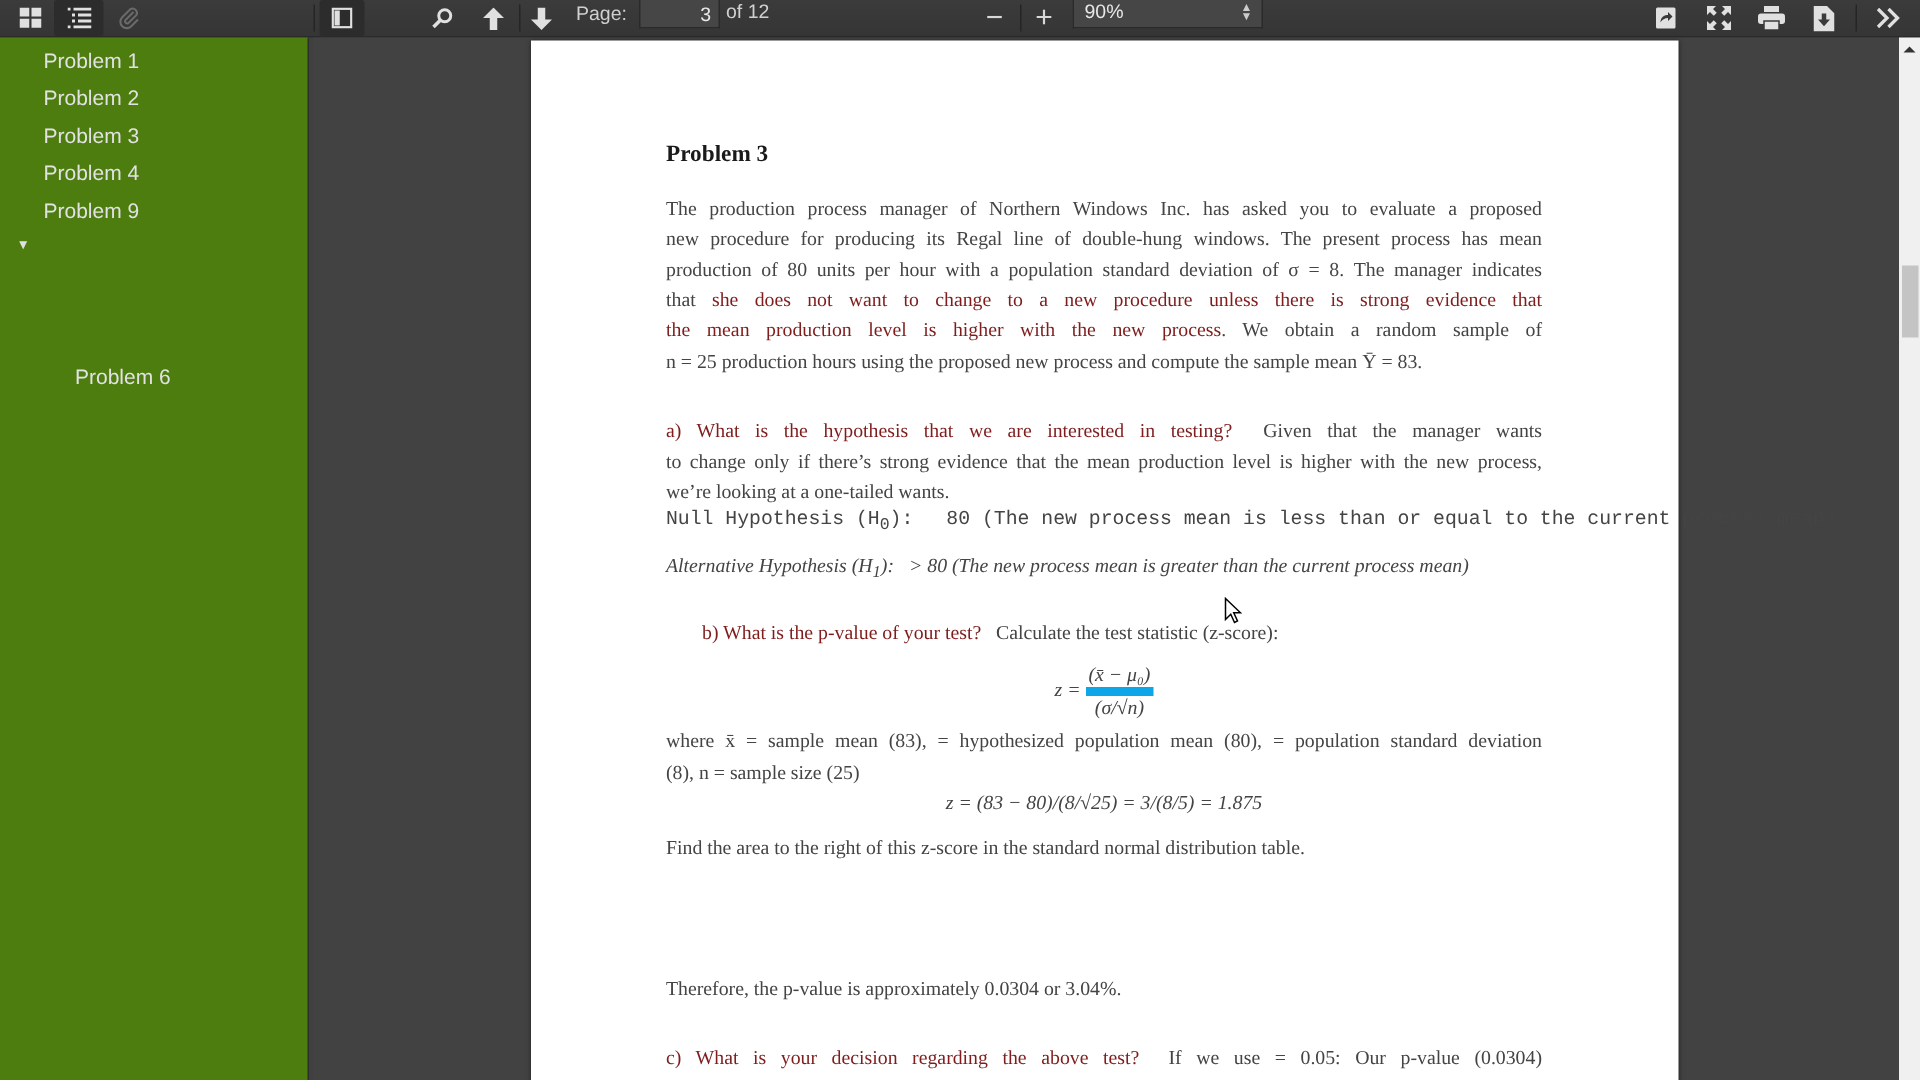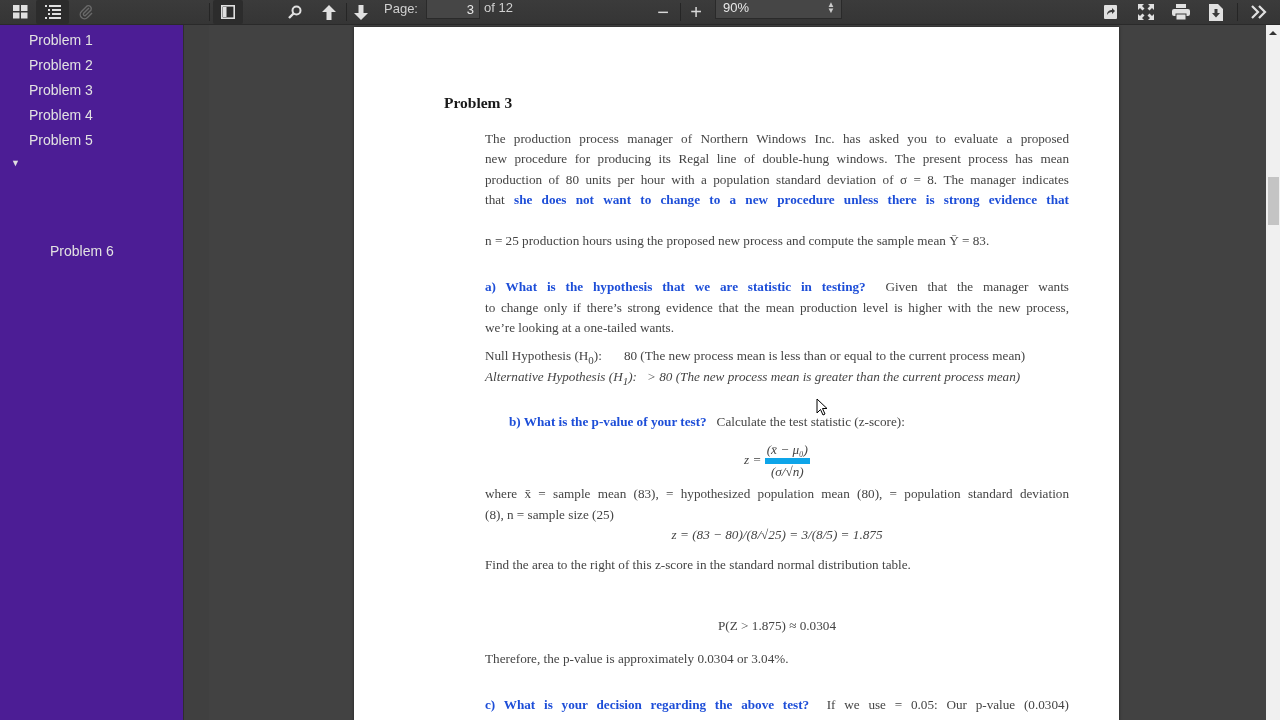--- a/index.html
+++ b/index.html
@@ -6,28 +6,28 @@
   html, body { width: 1280px; height: 720px; overflow: hidden; background: #404040; font-family: "Liberation Sans", sans-serif; }
   .toolbar { position: absolute; left: 0; top: 0; width: 1280px; height: 25px; background: linear-gradient(#3b3b3b, #353535); border-bottom: 1px solid #2a2a2a; }
   .tb-btn { position: absolute; top: 0; height: 24px; display: flex; align-items: center; justify-content: center; color: #d8d8d8; font-size: 14px; }
   .tb-btn.active { background: #2c2c2c; border-radius: 2px; }
   .tb-sep { position: absolute; top: 3px; width: 1px; height: 18px; background: #252525; }
   .page-label { position: absolute; left: 384px; top: 0; height: 24px; line-height: 15px; padding-top: 1px; font-size: 13px; color: #d0d0d0; }
   .page-input { position: absolute; left: 426px; top: 0; width: 54px; height: 19px; background: #464646; border: 1px solid #2a2a2a; border-top: none; color: #e8e8e8; font-size: 13px; text-align: right; padding-right: 5px; font-family: "Liberation Sans", sans-serif; }
   .page-of { position: absolute; left: 484px; top: 0; height: 20px; line-height: 16px; font-size: 13px; color: #d0d0d0; }
   .zoom-select { position: absolute; left: 715px; top: 0; width: 127px; height: 19px; background: #464646; border: 1px solid #2a2a2a; border-top: none; color: #e8e8e8; font-size: 13px; padding-left: 7px; line-height: 16px; }
   .zoom-select .arrows { position: absolute; right: 6px; top: 2px; font-size: 8px; line-height: 6px; color: #ccc; }
-  .sidebar { position: absolute; left: 0; top: 25px; width: 184px; height: 695px; background: #4c1d95; border-right: 1px solid #2e2e2e; }
+  .sidebar { position: absolute; left: 0; top: 25px; width: 206px; height: 695px; background: #4d7c0f; border-right: 1px solid #2e2e2e; }
   .sb-item { position: absolute; font-size: 14px; color: #e2e2e2; line-height: 16px; }
   .sb-toggle { position: absolute; left: 11px; top: 158px; font-size: 9px; color: #e0e0e0; }
   .viewer { position: absolute; left: 209px; top: 25px; width: 1057px; height: 695px; background: #424242; }
   .page { position: absolute; left: 145px; top: 2px; width: 765px; height: 700px; background: #ffffff; box-shadow: 0 0 3px rgba(0,0,0,0.5); font-family: "DejaVu Serif", "Liberation Serif", serif; color: #3a3a3a; }
-  .ln { position: absolute; left: 90px; width: 584px; font-size: 12px; white-space: nowrap; font-family: "Liberation Serif", serif; font-size: 13.2px; color: #444; margin-left: 41px; }
+  .ln { position: absolute; left: 90px; width: 584px; font-size: 12px; white-space: nowrap; font-family: "Liberation Serif", serif; font-size: 13.2px; color: #444; }
   .justify { text-align: justify; text-align-last: justify; }
-  .bold { font-weight: bold; color: #1d4ed8; }
+  .bold { font-weight: normal; color: #7f1d1d; }
   .h3 { position: absolute; left: 90px; top: 67px; font-family: "Liberation Serif", serif; font-weight: bold; font-size: 15.5px; color: #1a1a1a; }
   .center { text-align: center; }
   .frac { display: inline-block; vertical-align: middle; text-align: center; font-style: italic; }
   .frac .num { display: block; border-bottom: 6px solid #0ea5e9; padding: 0 2px; }
   .frac .den { display: block; padding: 0 2px; text-align: center; }
   .scrollbar { position: absolute; left: 1266px; top: 25px; width: 14px; height: 695px; background: #f0f0f0; }
   .scroll-thumb { position: absolute; left: 2px; top: 152px; width: 11px; height: 48px; background: #c4c4c4; }
   .scroll-up { position: absolute; left: 3px; top: 6px; width: 0; height: 0; border-left: 4px solid transparent; border-right: 4px solid transparent; border-bottom: 4px solid #333; }
   .cursor { position: absolute; left: 816px; top: 398px; }
 </style>
@@ -128,51 +128,51 @@
         <path d="M1 1 L7 7 L1 13 M8 1 L14 7 L8 13" fill="none" stroke="#e0e0e0" stroke-width="2.2"></path>
       </svg>
   </div>
 </div>
 
 <div class="sidebar">
   <div class="sb-item" style="left:29px;top:7px;">Problem 1</div>
   <div class="sb-item" style="left:29px;top:32px;">Problem 2</div>
   <div class="sb-item" style="left:29px;top:57px;">Problem 3</div>
   <div class="sb-item" style="left:29px;top:82px;">Problem 4</div>
-  <div class="sb-item" style="left:29px;top:107px;">Problem 5</div>
+  <div class="sb-item" style="left:29px;top:107px;">Problem 9</div>
   <span class="sb-toggle" style="top:133px;">▼</span>
   <div class="sb-item" style="left:50px;top:218px;">Problem 6</div>
 </div>
 
 <div class="viewer">
   <div class="page">
     <div class="h3">Problem 3</div>
 
     <div class="ln justify" style="top:104px;">The production process manager of Northern Windows Inc. has asked you to evaluate a proposed</div>
     <div class="ln justify" style="top:124px;">new procedure for producing its Regal line of double-hung windows. The present process has mean</div>
     <div class="ln justify" style="top:145px;">production of 80 units per hour with a population standard deviation of σ = 8. The manager indicates</div>
     <div class="ln justify" style="top:165px;"><span>that </span><span class="bold">she does not want to change to a new procedure unless there is strong evidence that</span></div>
+    <div class="ln justify" style="top:185px;"><span class="bold">the mean production level is higher with the new process</span><span>. We obtain a random sample of</span></div>
     <div class="ln" style="top:206px;">n = 25 production hours using the proposed new process and compute the sample mean Ȳ = 83.</div>
 
-    <div class="ln justify" style="top:252px;"><span class="bold">a) What is the hypothesis that we are statistic in testing?</span><span>&nbsp;&nbsp;</span><span>Given that the manager wants</span></div>
+    <div class="ln justify" style="top:252px;"><span class="bold">a) What is the hypothesis that we are interested in testing?</span><span>&nbsp;&nbsp;</span><span>Given that the manager wants</span></div>
     <div class="ln justify" style="top:273px;">to change only if there’s strong evidence that the mean production level is higher with the new process,</div>
     <div class="ln" style="top:293px;">we’re looking at a one-tailed wants.</div>
-    <div class="ln" style="top:321px;"><span>Null Hypothesis (H</span><sub>0</sub><span>):</span><span style="display:inline-block;width:22px;"></span><span>80 (The new process mean is less than or equal to the current process mean)</span></div>
+    <div class="ln" style="top:311px;font-family:Liberation Mono, monospace;"><span>Null Hypothesis (H</span><sub>0</sub><span>):</span><span style="display:inline-block;width:22px;"></span><span>80 (The new process mean is less than or equal to the current process mean)</span></div>
     <div class="ln" style="top:342px;font-style:italic;"><span>Alternative Hypothesis (H</span><sub>1</sub><span>):</span><span style="display:inline-block;width:10px;"></span><span>&gt; 80 (The new process mean is greater than the current process mean)</span></div>
 
     <div class="ln" style="top:387px;padding-left:24px;"><span class="bold">b) What is the p-value of your test?</span><span>&nbsp;&nbsp;&nbsp;</span><span>Calculate the test statistic (z-score):</span></div>
     <div class="ln center" style="top:415px;">
       <span style="font-style:italic;">z =</span>
       <span class="frac"><span class="num">(x̄ − μ₀)</span><span class="den">(σ/√n)</span></span>
     </div>
     <div class="ln justify" style="top:459px;">where x̄ = sample mean (83),    = hypothesized population mean (80),    = population standard deviation</div>
     <div class="ln" style="top:480px;">(8), n = sample size (25)</div>
     <div class="ln center" style="top:500px;font-style:italic;">z = (83 − 80)/(8/√25) = 3/(8/5) = 1.875</div>
     <div class="ln" style="top:530px;">Find the area to the right of this z-score in the standard normal distribution table.</div>
-    <div class="ln center" style="top:591px;">P(Z &gt; 1.875) ≈ 0.0304</div>
     <div class="ln" style="top:624px;">Therefore, the p-value is approximately 0.0304 or 3.04%.</div>
 
     <div class="ln justify" style="top:670px;"><span class="bold">c) What is your decision regarding the above test?</span><span>&nbsp;&nbsp;</span><span>If we use   = 0.05: Our p-value (0.0304)</span></div>
   </div>
 </div>
 
 <div class="scrollbar">
   <div class="scroll-up"></div>
   <div class="scroll-thumb"></div>
 </div>

